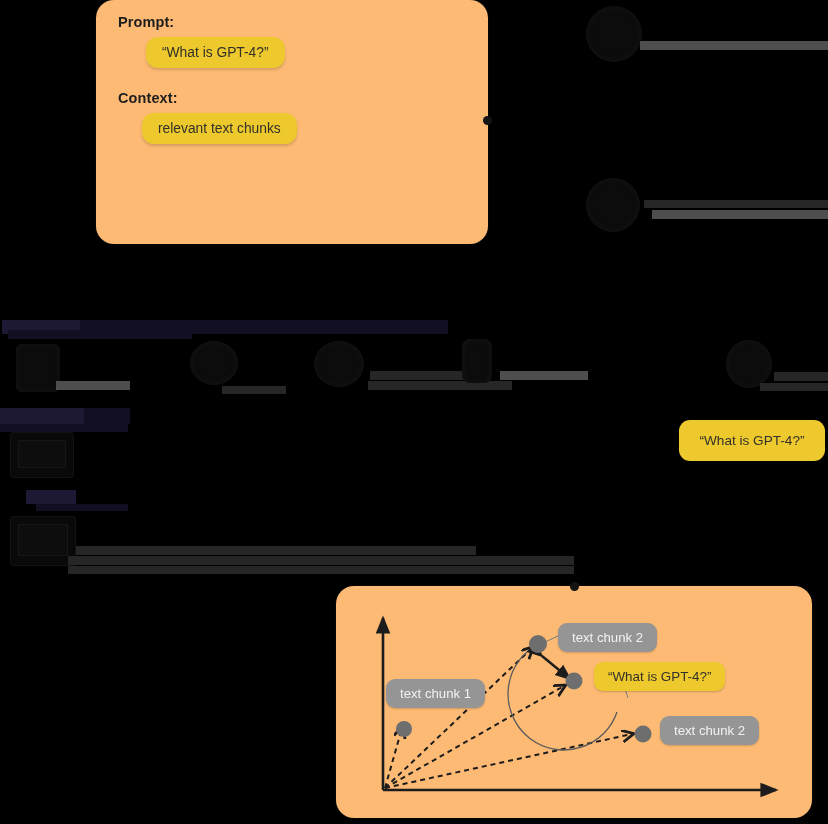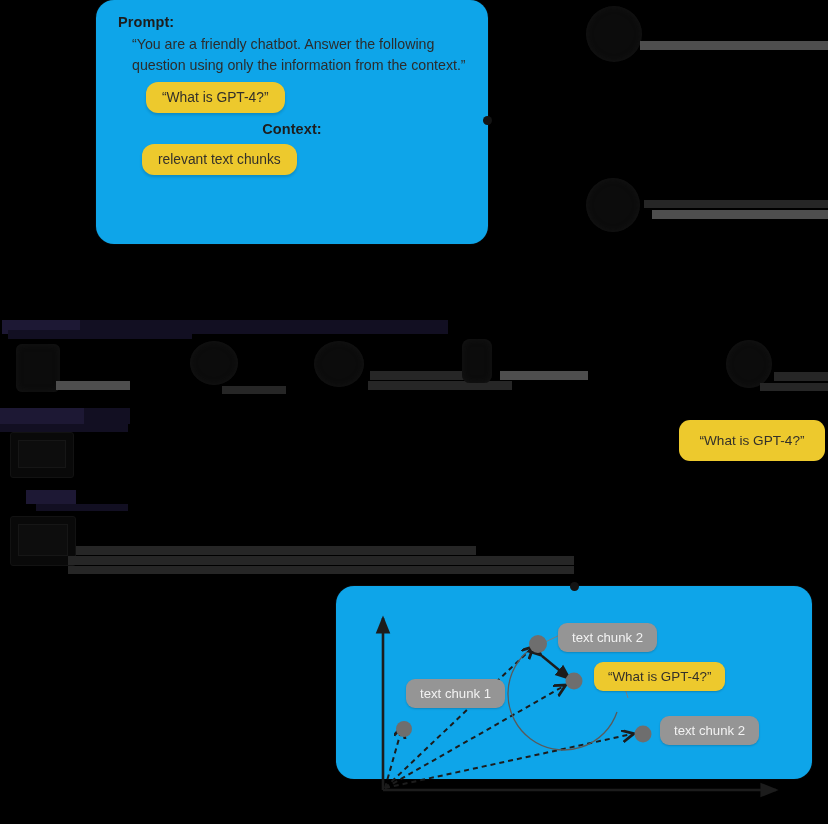--- a/index.html
+++ b/index.html
@@ -12,21 +12,21 @@
     height: 824px;
     position: relative;
     overflow: hidden;
     font-family: "Liberation Sans", sans-serif;
     color: #2b2b2b;
   }
 
   
   .card {
     position: absolute;
-    background: #0ea5e9;
+    background: #fdba74;
     border-radius: 18px;
     box-shadow: 0 3px 7px rgba(0,0,0,0.55), 0 0 0 1px rgba(255,255,255,0.04);
   }
 
   
   #prompt-card {
     left: 96px;
     top: 0px;
     width: 392px;
     height: 244px;
@@ -52,21 +52,21 @@
     background: #edc92d;
     color: #33302a;
     border-radius: 12px;
     font-size: 13.8px;
     padding: 8px 16px;
     box-shadow: 0 2px 3px rgba(0,0,0,0.16);
     white-space: nowrap;
   }
   #question-label { margin-top: 22px; }
   #question-chip  { margin: 7px 0 0 28px; }
-  #context-label  { margin-top: 8px; text-align: center; }
+  #context-label  { margin-top: 22px; }
   #context-chip   { margin: 7px 0 0 24px; }
 
   .node-dot {
     position: absolute;
     width: 9px; height: 9px;
     border-radius: 50%;
     background: #141414;
   }
   #prompt-card-port { right: -4px; top: 116px; }
 
@@ -120,41 +120,41 @@
     font-size: 13.6px;
     color: #33302a;
     box-shadow: 0 2px 4px rgba(0,0,0,0.4);
   }
 
   
   #embed-card {
     left: 336px;
     top: 586px;
     width: 476px;
-    height: 193px;
+    height: 232px;
   }
   #embed-port { left: 50%; top: -4px; margin-left: -4px; }
   #embed-svg {
     position: absolute;
     left: 0; top: 0;
     width: 476px;
     height: 232px;
   }
   .chip-gray {
     position: absolute;
     background: #959595;
     color: #f2f2f2;
     border-radius: 9px;
     font-size: 13.2px;
     padding: 7px 14px;
     white-space: nowrap;
     box-shadow: 0 1px 2px rgba(0,0,0,0.18);
   }
   #chip-tc2-top { left: 222px; top: 37px; }
-  #chip-tc1     { left: 70px;  top: 93px; }
+  #chip-tc1     { left: 50px;  top: 93px; }
   #chip-tc2-bot { left: 324px; top: 130px; }
   #chip-q-embed {
     position: absolute;
     left: 258px; top: 76px;
     background: #edc92d;
     color: #33302a;
     border-radius: 9px;
     font-size: 13.4px;
     padding: 7px 14px;
     white-space: nowrap;
@@ -207,21 +207,20 @@
   <div class="ghost-box" style="left:10px; top:516px; width:64px; height:48px;"></div>
   <div class="ghost-inner" style="left:18px; top:524px; width:48px; height:30px;"></div>
 
   <div class="dim-bar" style="left:76px; top:546px; width:400px; height:9px;"></div>
   <div class="dim-bar" style="left:68px; top:556px; width:506px; height:9px;"></div>
   <div class="dim-bar" style="left:68px; top:566px; width:506px; height:8px;"></div>
 </div>
 
 <div class="card" id="prompt-card">
   <p class="p-label">Prompt:</p>
-  <p id="prompt-quote">“You are a friendly chatbot. Answer the following question using only the information from the context.”</p>
 
   <div id="question-chip">
     <span class="chip-yellow">“What is GPT-4?”</span>
   </div>
 
   <p class="p-label" id="context-label">Context:</p>
   <div id="context-chip">
     <span class="chip-yellow">relevant text chunks</span>
   </div>
 

